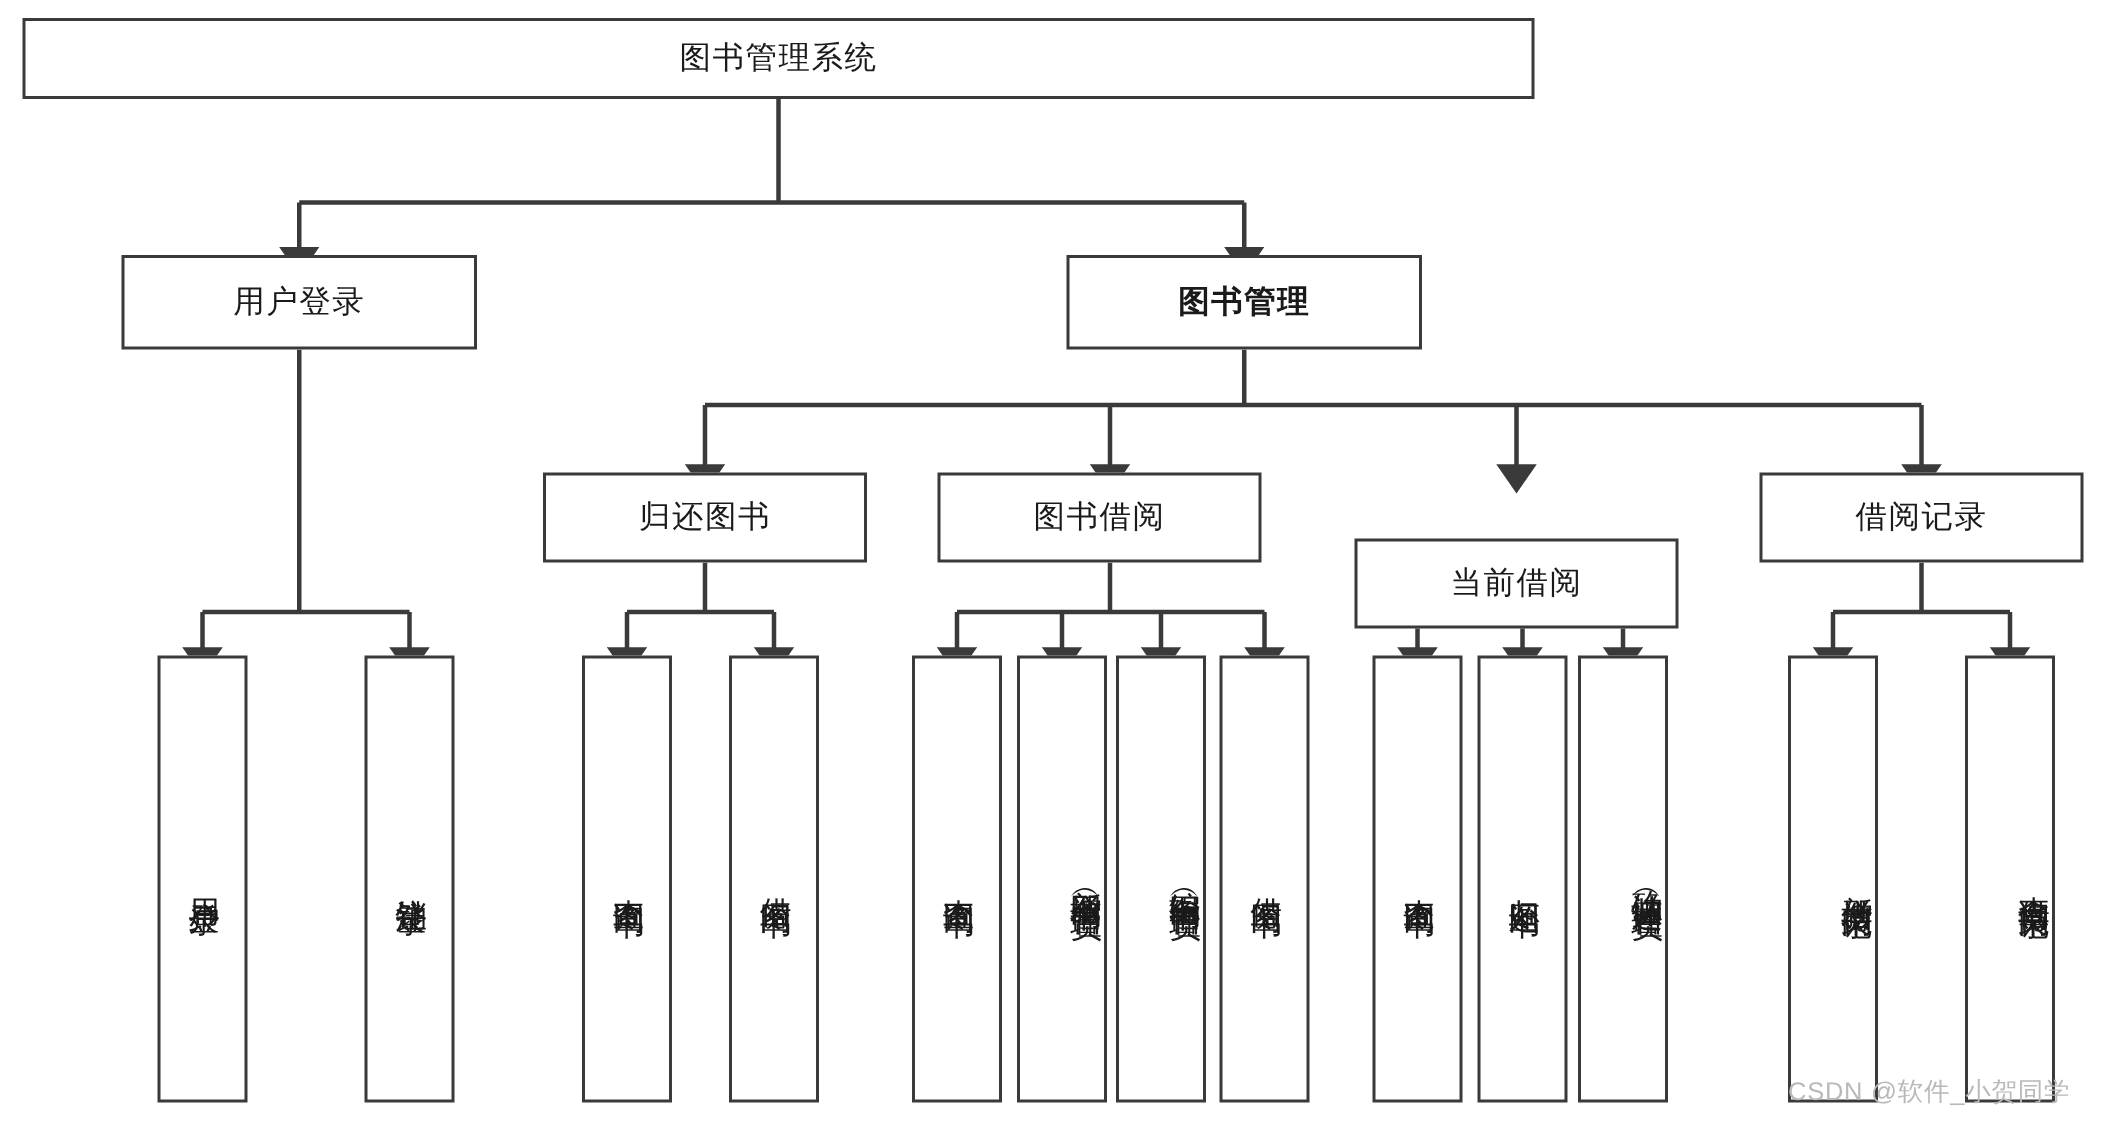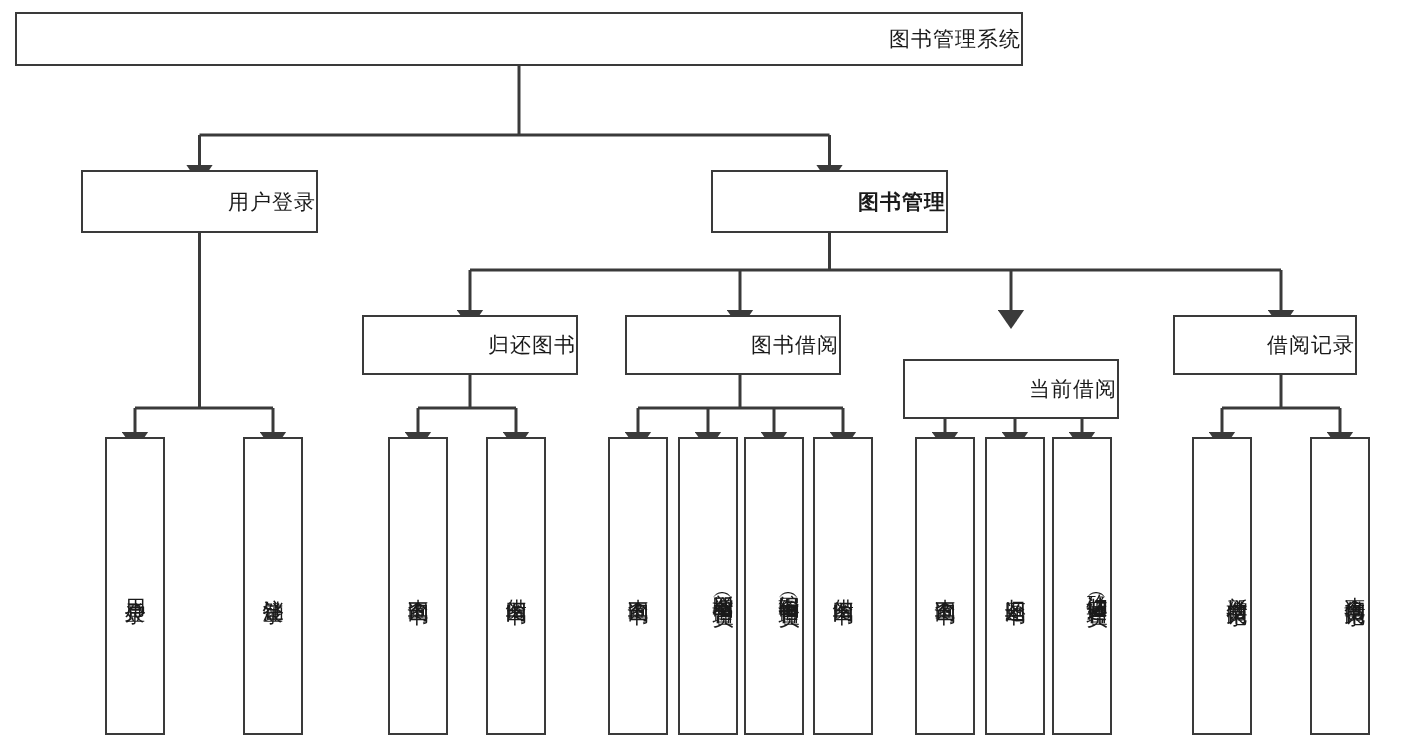--- a/index.html
+++ b/index.html
@@ -34,21 +34,20 @@
     align-items: center;
     justify-content: center;
     color: #1a1a1a;
     z-index: 2;
   }
   .node-h {
     font-size: 21px;
     letter-spacing: 1px;
     line-height: 1.2;
     text-align: center;
-    justify-content: flex-end;
   }
   .node-v {
     writing-mode: vertical-rl;
     text-orientation: upright;
     font-size: 21px;
     line-height: 1.25;
     letter-spacing: 2px;
     text-align: center;
     padding: 6px 0;
     align-items: flex-start;
@@ -126,21 +125,21 @@
       </div>
       <div class="node node-h" style="left: 362px; top: 315px; width: 216px; height: 60px; border-color: rgb(58, 58, 58);">
         <span>归还图书</span>
       </div>
       <div class="node node-h" style="left: 625px; top: 315px; width: 216px; height: 60px; border-color: rgb(58, 58, 58);">
         <span>图书借阅</span>
       </div>
       <div class="node node-h" style="left: 903px; top: 315px; width: 216px; height: 60px; border-color: rgb(58, 58, 58); margin-top: 44px;">
         <span>当前借阅</span>
       </div>
-      <div class="node node-h" style="left: 1173px; top: 315px; width: 184px; height: 60px; border-color: rgb(58, 58, 58);">
+      <div class="node node-h" style="left: 1173px; top: 315px; width: 216px; height: 60px; border-color: rgb(58, 58, 58);">
         <span>借阅记录</span>
       </div>
       <div class="node node-v mid" style="left: 105px; top: 437px; width: 60px; height: 298px; border-color: rgb(58, 58, 58);">
         <span>用户登录</span>
       </div>
       <div class="node node-v mid" style="left: 243px; top: 437px; width: 60px; height: 298px; border-color: rgb(58, 58, 58);">
         <span>注销登录</span>
       </div>
       <div class="node node-v mid" style="left: 388px; top: 437px; width: 60px; height: 298px; border-color: rgb(58, 58, 58);">
         <span>查询图书</span>
@@ -170,14 +169,15 @@
         <span>确认归还（管理员）</span>
       </div>
       <div class="node node-v" style="left: 1192px; top: 437px; width: 60px; height: 298px; border-color: rgb(58, 58, 58);">
         <span>新增借阅记录</span>
       </div>
       <div class="node node-v" style="left: 1310px; top: 437px; width: 60px; height: 298px; border-color: rgb(58, 58, 58);">
         <span>查询借阅记录</span>
       </div>
     </div>
 
+  <div class="watermark" style="left: 1192px; top: 716px; color: rgb(185, 185, 185);">CSDN @软件_小贺同学</div>
 
 </div>
 
 </body></html>

